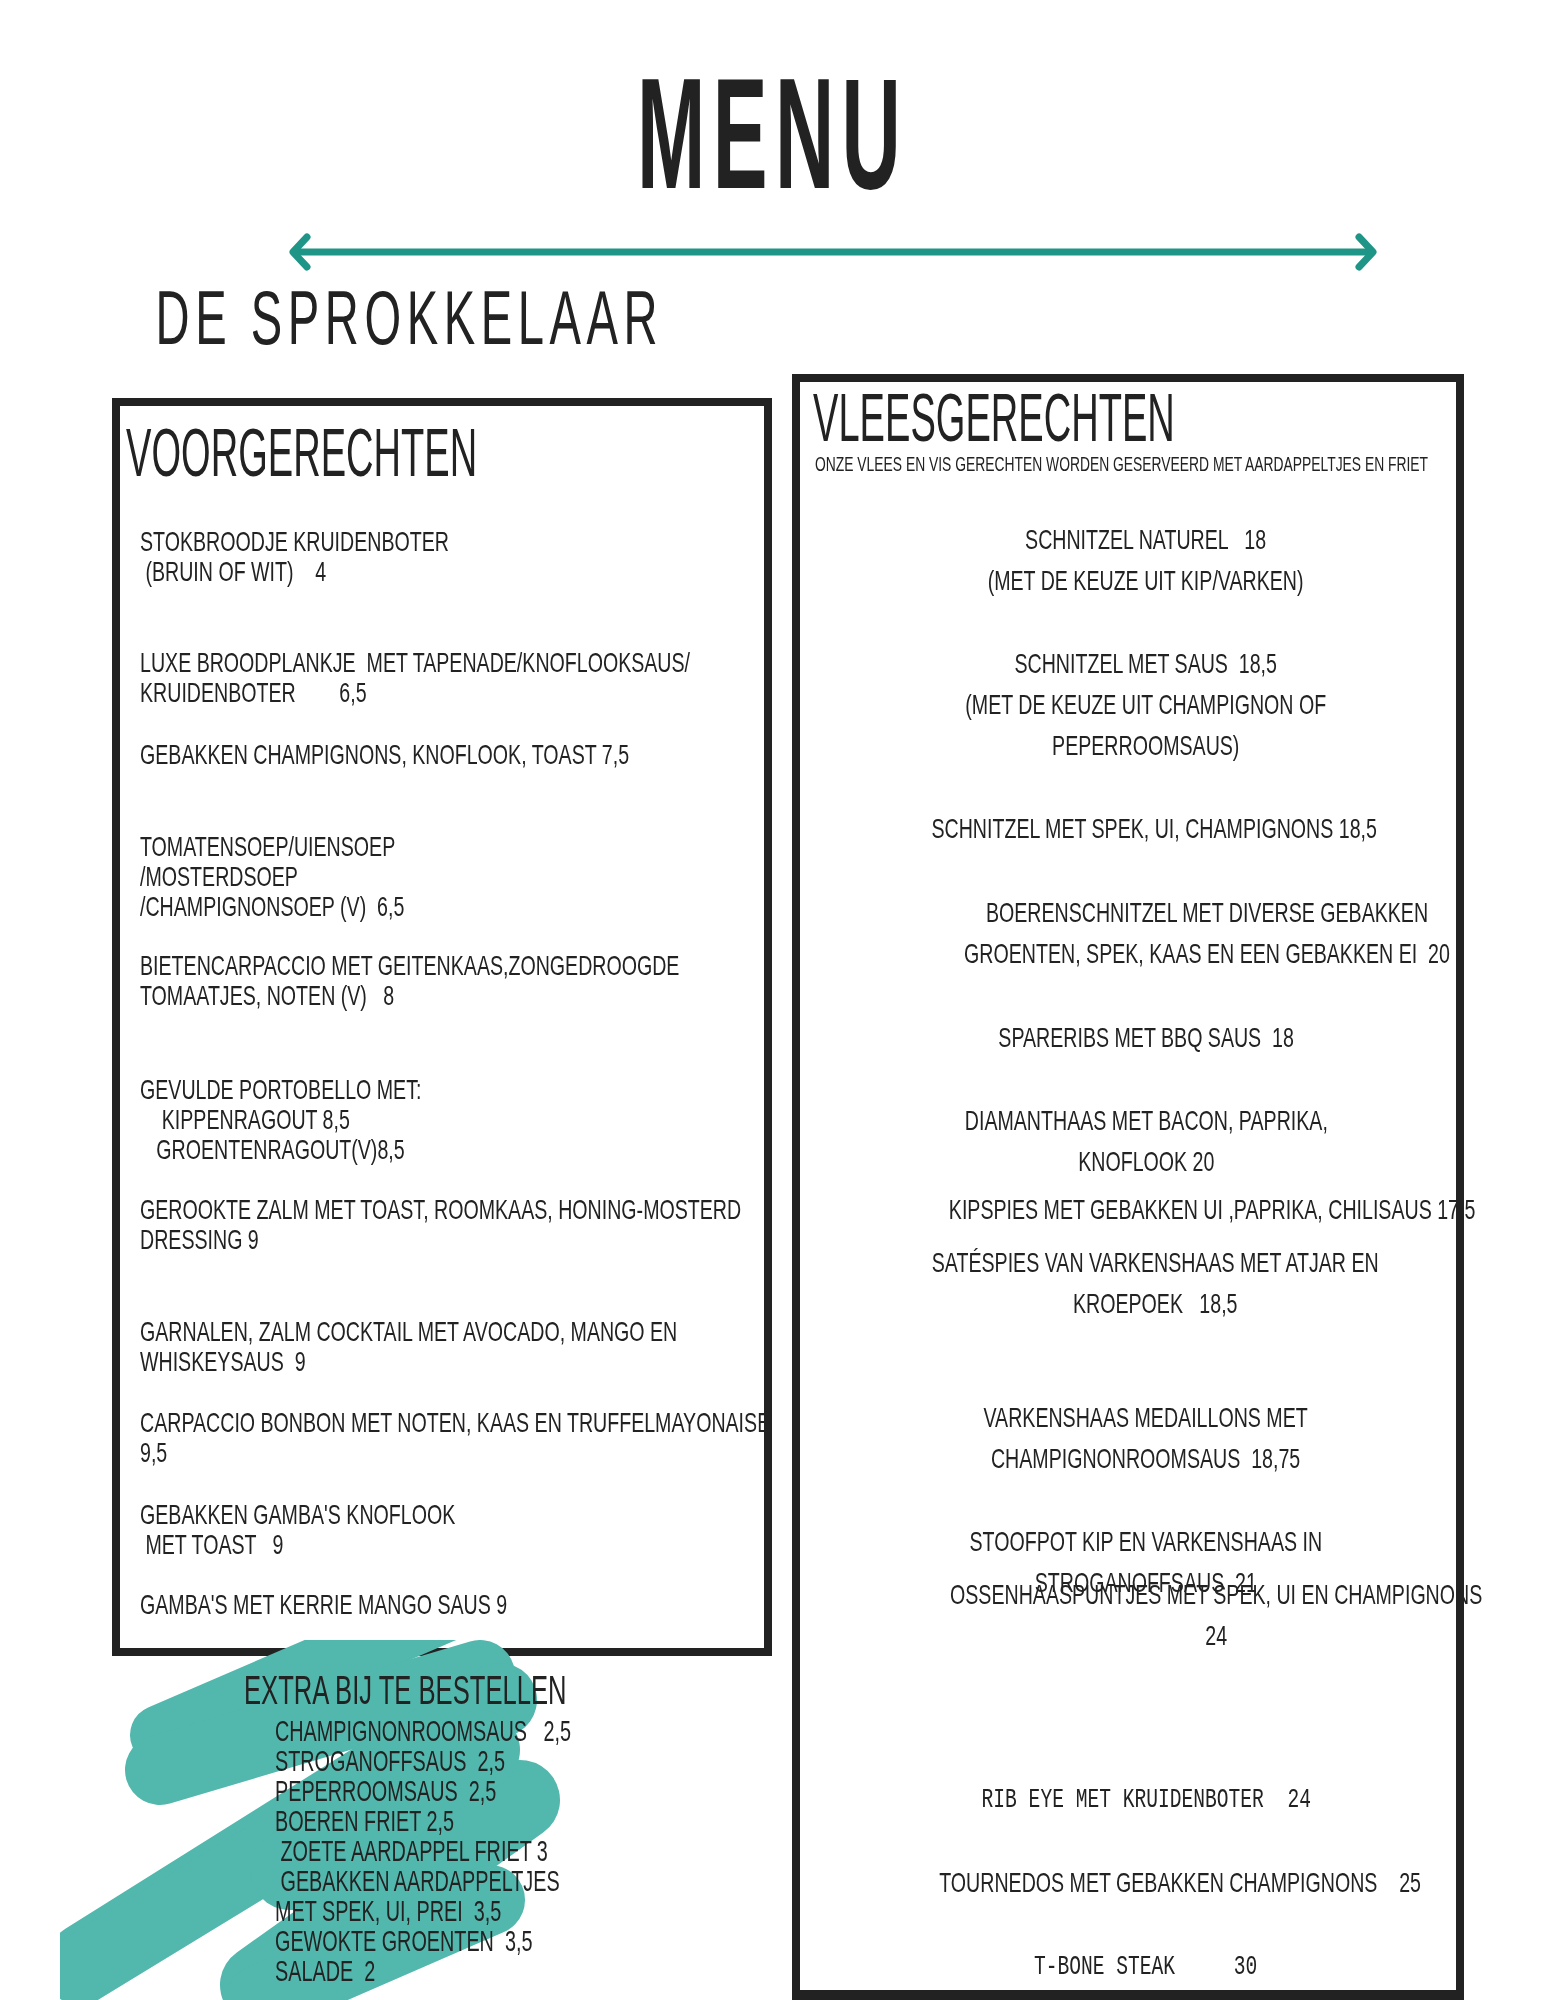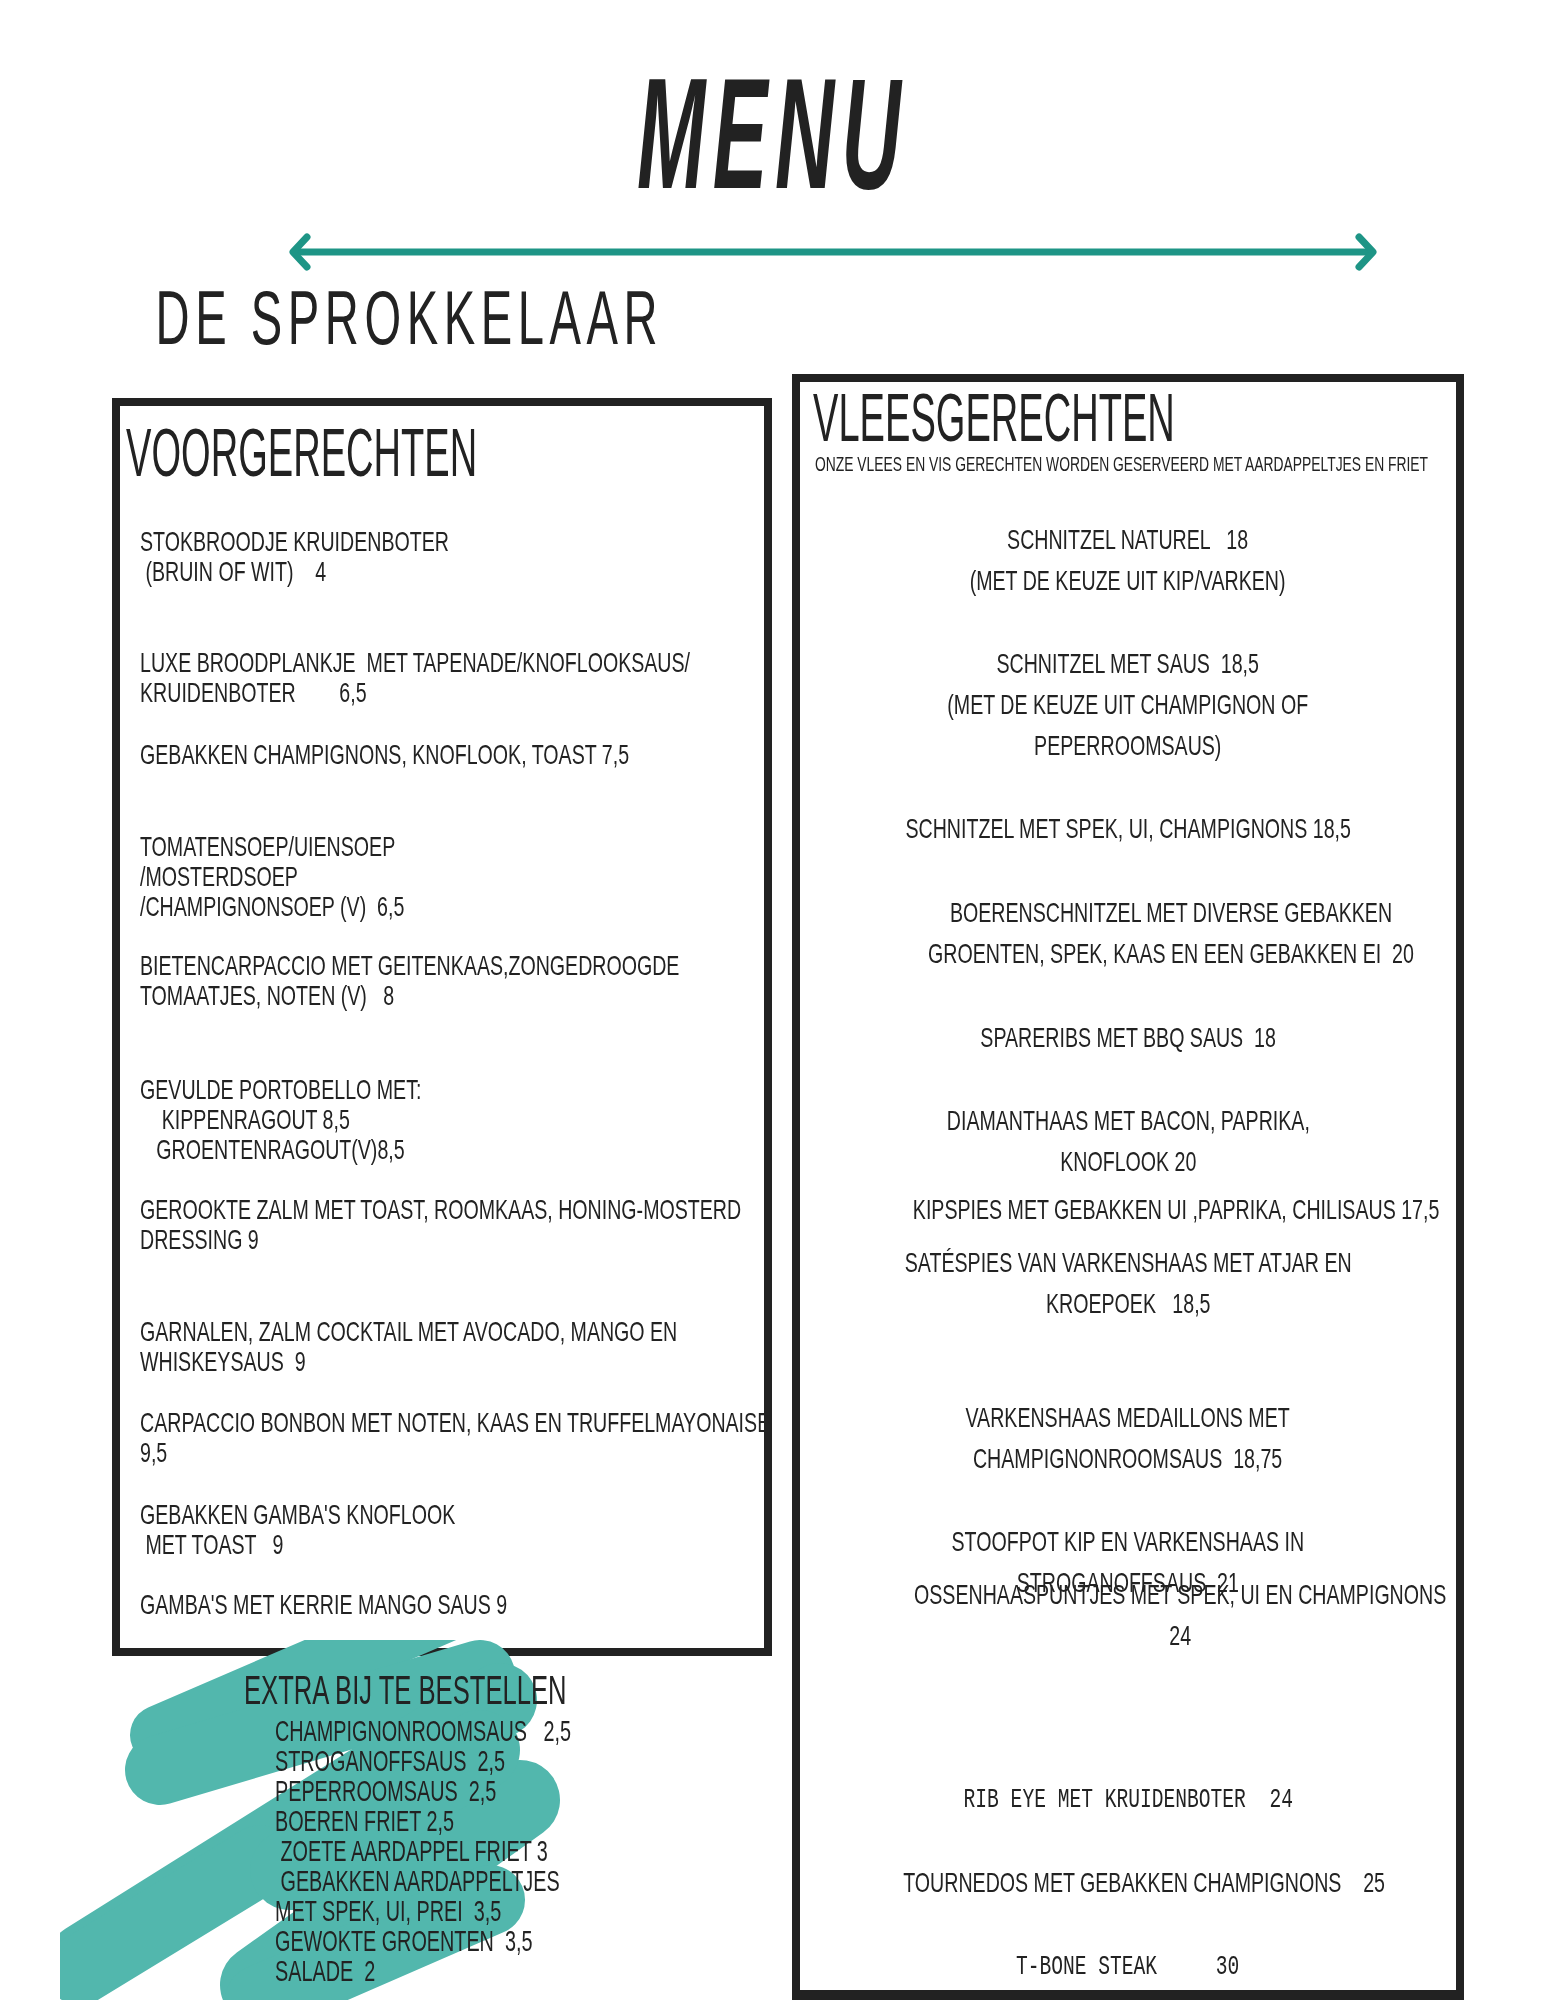--- a/index.html
+++ b/index.html
@@ -3,21 +3,20 @@
 <meta charset="utf-8">
 <style>
   * { box-sizing: border-box; margin: 0; padding: 0; }
   html, body { width: 1545px; height: 2000px; background: #ffffff; overflow: hidden; }
   body { position: relative; font-family: "Liberation Sans Narrow", "Liberation Sans", sans-serif; color: #222222; }
 
   
   .title {
     position: absolute; left: 0; width: 1545px; top: 58px; height: 150px;
     text-align: center;
-    font-style: italic;
   }
   .title span {
     display: inline-block;
     font-family: "Liberation Sans", sans-serif;
     font-weight: 700; font-size: 158px; line-height: 150px;
     letter-spacing: 14px;
     transform: scaleX(0.52); transform-origin: center top;
     color: #222;
   }
 
@@ -58,21 +57,21 @@
     transform: scaleX(0.70); transform-origin: left top;
   }
 
   .note {
     position: absolute; left: 815px; top: 452px;
     font-size: 21px; line-height: 24px; white-space: nowrap;
     transform: scaleX(0.66); transform-origin: left top;
   }
 
   .item-r {
-    position: absolute; left: 800px; width: 656px; text-align: center;
+    position: absolute; left: 800px; width: 656px; text-align: center; padding-left: 36px;
   }
   .item-r span {
     display: inline-block; font-size: 28px; line-height: 41px; white-space: pre;
     transform: scaleX(0.70); transform-origin: center top;
   }
 
   
   .blob { position: absolute; left: 60px; top: 1640px; width: 560px; height: 360px; }
   .extra-head {
     position: absolute; left: 244px; top: 1670px;

